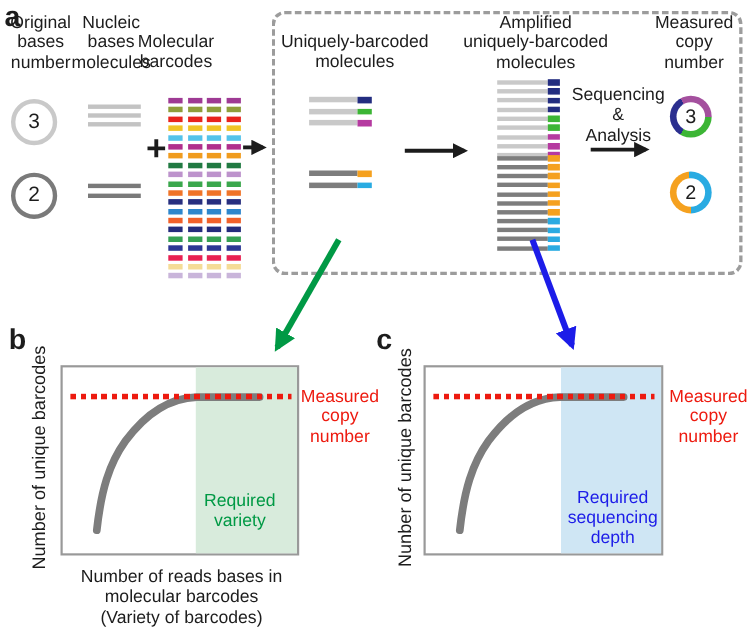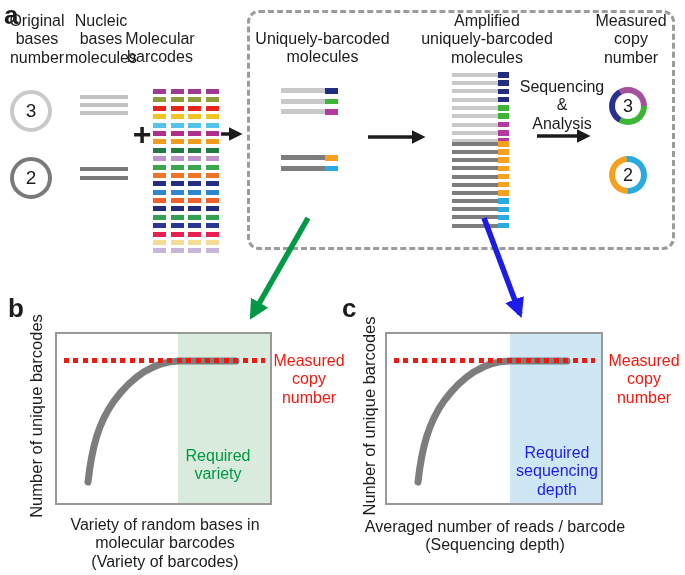--- a/index.html
+++ b/index.html
@@ -304,43 +304,41 @@
       <path d="M 31 148 C 35 112, 42 88, 57 67 C 71 48, 92 28, 122 27 L 179 27" fill="none" stroke="#7d7d7d" stroke-width="7" stroke-linecap="round"></path>
     </svg>
   </div>
   <div class="red-dotted" style="left:64px;"></div>
 
   <div class="txt green-txt" style="left:168px;top:447px;width:100px;z-index:7;">Required
 variety</div>
   <div class="txt red-txt" style="left:272px;top:352px;width:74px;">Measured
 copy
 number</div>
-  <div class="txt" style="left:45px;top:516px;width:240px;">Variety of random bases in
+  <div class="txt" style="left:45px;top:516px;width:240px;">Number of reads bases in
 molecular barcodes
 (Variety of barcodes)</div>
 
   <div class="panel-letter" style="left:342px;top:293px;">c</div>
   <div class="ylab" style="left:369px;top:416px;">Nunber of unique barcodes</div>
 
   <div class="plot-box" style="left:385px;width:218px;">
     <div class="shade" style="width:91px;background:#cfe6f4;"></div>
     <svg class="curve-svg" viewBox="0 0 214 169">
       <path d="M 31 148 C 35 112, 42 88, 57 67 C 71 48, 92 28, 122 27 L 180 27" fill="none" stroke="#7d7d7d" stroke-width="7" stroke-linecap="round"></path>
     </svg>
   </div>
   <div class="red-dotted" style="left:394px;"></div>
 
   <div class="txt blue-txt" style="left:505px;top:444px;width:104px;z-index:7;">Required
 sequencing
 depth</div>
   <div class="txt red-txt" style="left:606px;top:352px;width:76px;">Measured
 copy
 number</div>
-  <div class="txt" style="left:360px;top:518px;width:270px;">Averaged number of reads / barcode
-(Sequencing depth)</div>
 
   <svg id="overlay">
     <defs>
       <marker id="mk-black" markerWidth="4" markerHeight="4" refX="3" refY="2" orient="auto">
         <path d="M0,0 L4,2 L0,4 z" fill="#1c1c1c"></path>
       </marker>
       <marker id="mk-green" markerWidth="3.6" markerHeight="3.6" refX="2.8" refY="1.8" orient="auto">
         <path d="M0,0 L3.6,1.8 L0,3.6 z" fill="#009945"></path>
       </marker>
       <marker id="mk-blue" markerWidth="3.6" markerHeight="3.6" refX="2.8" refY="1.8" orient="auto">

